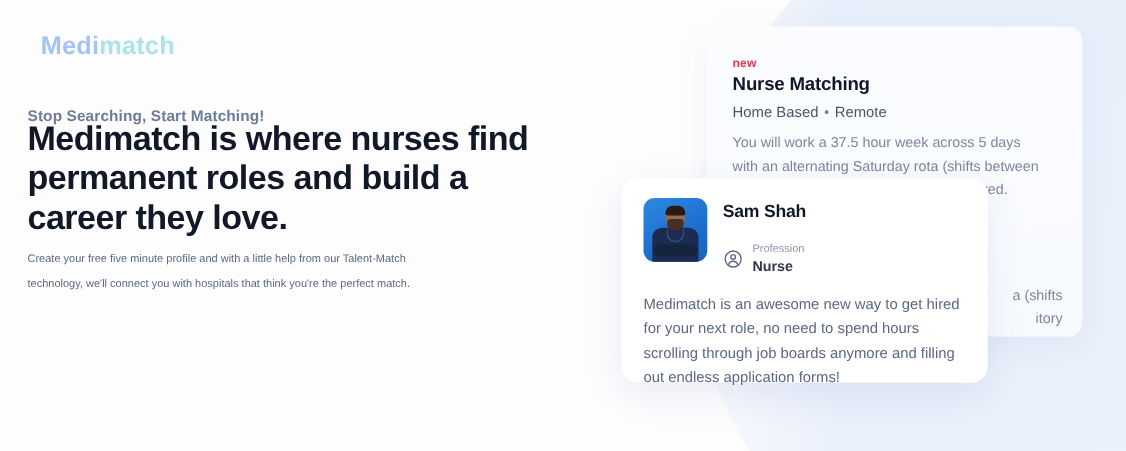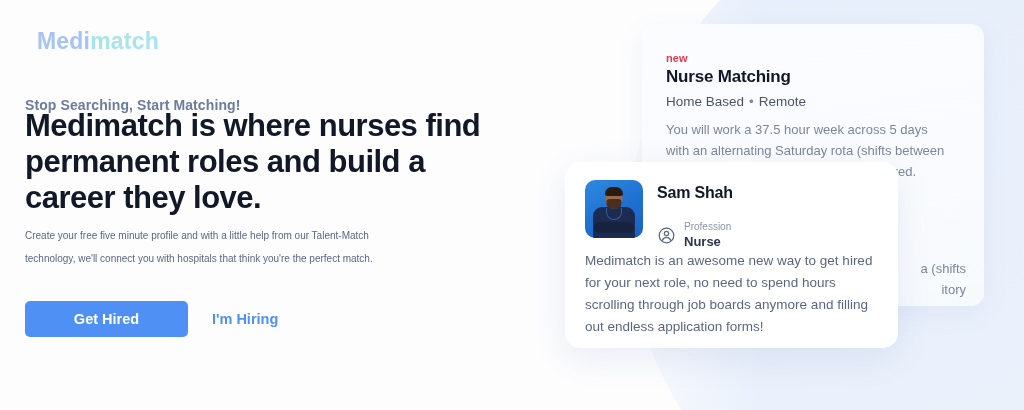--- a/index.html
+++ b/index.html
@@ -314,20 +314,21 @@
     color: #8b94a7;
     margin-bottom: 1px;
   }
   .prof-value {
     font-size: 13px;
     font-weight: 700;
     color: #2c3648;
   }
 
   .testi-body {
+    margin-top: 16px;
     font-size: 13.5px;
     line-height: 22px;
     color: #5b6782;
     width: 292px;
   }
 </style>
 </head>
 <body>
 
 <div class="bg-root">
@@ -340,24 +341,20 @@
   <div class="logo">
     <span class="logo-medi">Medi</span><span class="logo-match">match</span>
   </div>
 
   <div class="tagline">Stop Searching, Start Matching!</div>
 
   <h1 class="headline">Medimatch is where nurses find permanent roles and build a career they love.</h1>
 
   <p class="subcopy">Create your free five minute profile and with a little help from our Talent-Match technology, we'll connect you with hospitals that think you're the perfect match.</p>
 
-  <div class="cta-row">
-    <button class="btn-primary">Get Hired</button>
-    <button class="btn-link">I'm Hiring</button>
-  </div>
 
 </section>
 
 <article class="job-card">
   <div class="job-inner">
     <div class="job-badge">new</div>
     <div class="job-title">Nurse Matching</div>
     <div class="job-meta">
       <span>Home Based</span><span class="job-meta-dot">•</span><span>Remote</span>
     </div>

